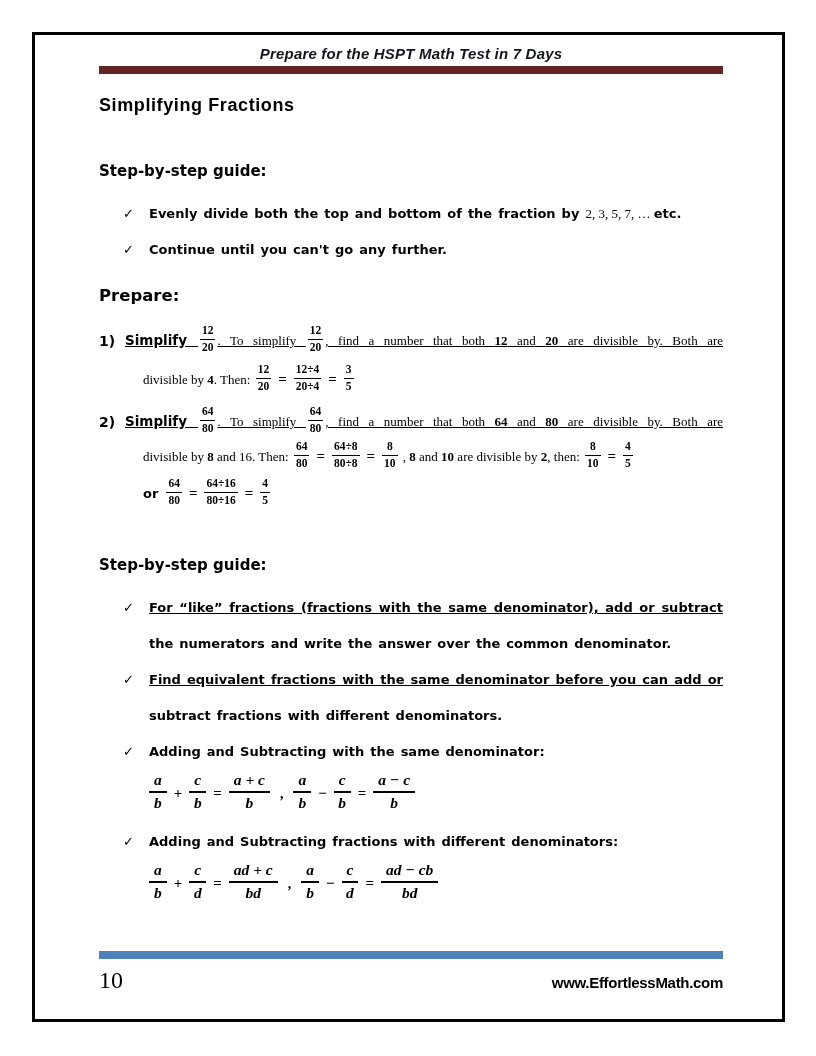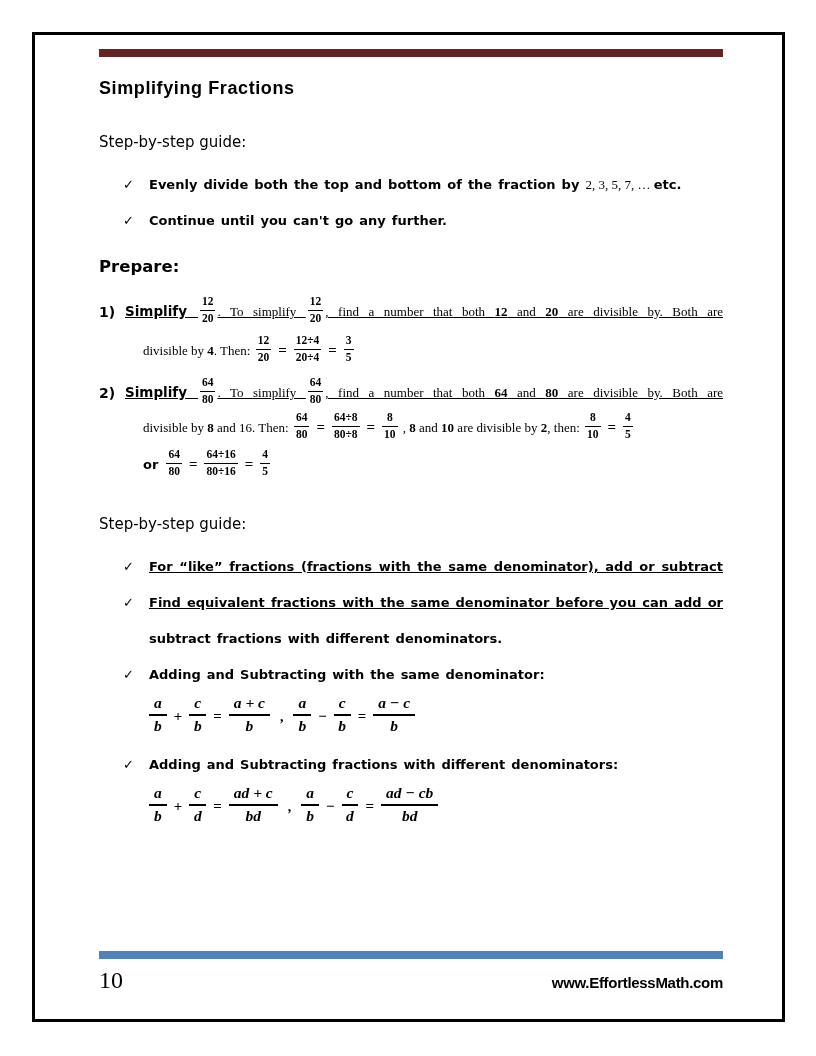--- a/index.html
+++ b/index.html
@@ -11,21 +11,21 @@
   .content { position:absolute; left:64px; top:10px; width:624px; }
 
   
   .hdr-title { text-align:center; font-size:15px; font-weight:bold; font-style:italic;
                color:#14141e; letter-spacing:0.2px; }
   .hdr-rule { height:8px; margin-top:4px; }
 
   
   .sec-title { font-family:"Liberation Sans",sans-serif; font-weight:900; font-size:18px;
                letter-spacing:0.6px; margin-top:21px; }
-  .guide { font-family:"DejaVu Sans",sans-serif; font-weight:normal; font-size:15px; margin-top:34px; }
+  .guide { font-family:"DejaVu Sans",sans-serif; font-weight:bold; font-size:15px; margin-top:46px; }
   .examples-label { font-family:"DejaVu Sans",sans-serif; font-weight:bold; font-size:16.5px; margin-top:28px; }
 
   
   .bullets { margin-top:24px; }
   .bullet { display:flex; margin-left:24px; margin-top:14px; }
   .bullet .check { width:26px; flex:0 0 26px; font-size:13px; padding-top:2px;
                    font-family:"DejaVu Sans",sans-serif; }
   .bullet .btext { flex:1; }
   .cont-line { margin-left:50px; }
   .gap18 { margin-top:18px; }
@@ -65,20 +65,21 @@
   .page-num { font-family:"Liberation Serif",serif; font-size:24px; }
   .website { font-family:"Liberation Sans",sans-serif; font-weight:bold; font-size:15px;
              letter-spacing:-0.3px; }
 </style>
 </head>
 <body>
 
 <div class="page-frame">
   <div class="content">
 
+    <div class="hdr-title">Prepare for the HSPT Math Test in 7 Days</div>
     <div class="hdr-rule" style="background: rgb(99, 36, 35);"></div>
 
     <div class="sec-title">Simplifying Fractions</div>
 
     <div class="guide">Step-by-step guide:</div>
 
     <div class="bullets">
       <div class="bullet">
         <span class="check">✓</span>
         <span class="btext"><span class="c">Evenly divide both the top and bottom of the fraction by </span><span class="s">2, 3, 5, 7, … </span><span class="c">etc.</span></span>
@@ -109,20 +110,21 @@
     </div>
 
 
     <div class="guide">Step-by-step guide:</div>
 
     <div class="bullets">
       <div class="bullet">
         <span class="check">✓</span>
         <span class="btext jline"><span class="c">For “like” fractions (fractions with the same denominator), add or subtract</span></span>
       </div>
+      <div class="cont-line gap18"><span class="c">the numerators and write the answer over the common denominator.</span></div>
 
       <div class="bullet gap18">
         <span class="check">✓</span>
         <span class="btext jline"><span class="c">Find equivalent fractions with the same denominator before you can add or</span></span>
       </div>
       <div class="cont-line gap18"><span class="c">subtract fractions with different denominators.</span></div>
 
       <div class="bullet gap18">
         <span class="check">✓</span>
         <span class="btext"><span class="c">Adding and Subtracting with the same denominator:</span></span>

